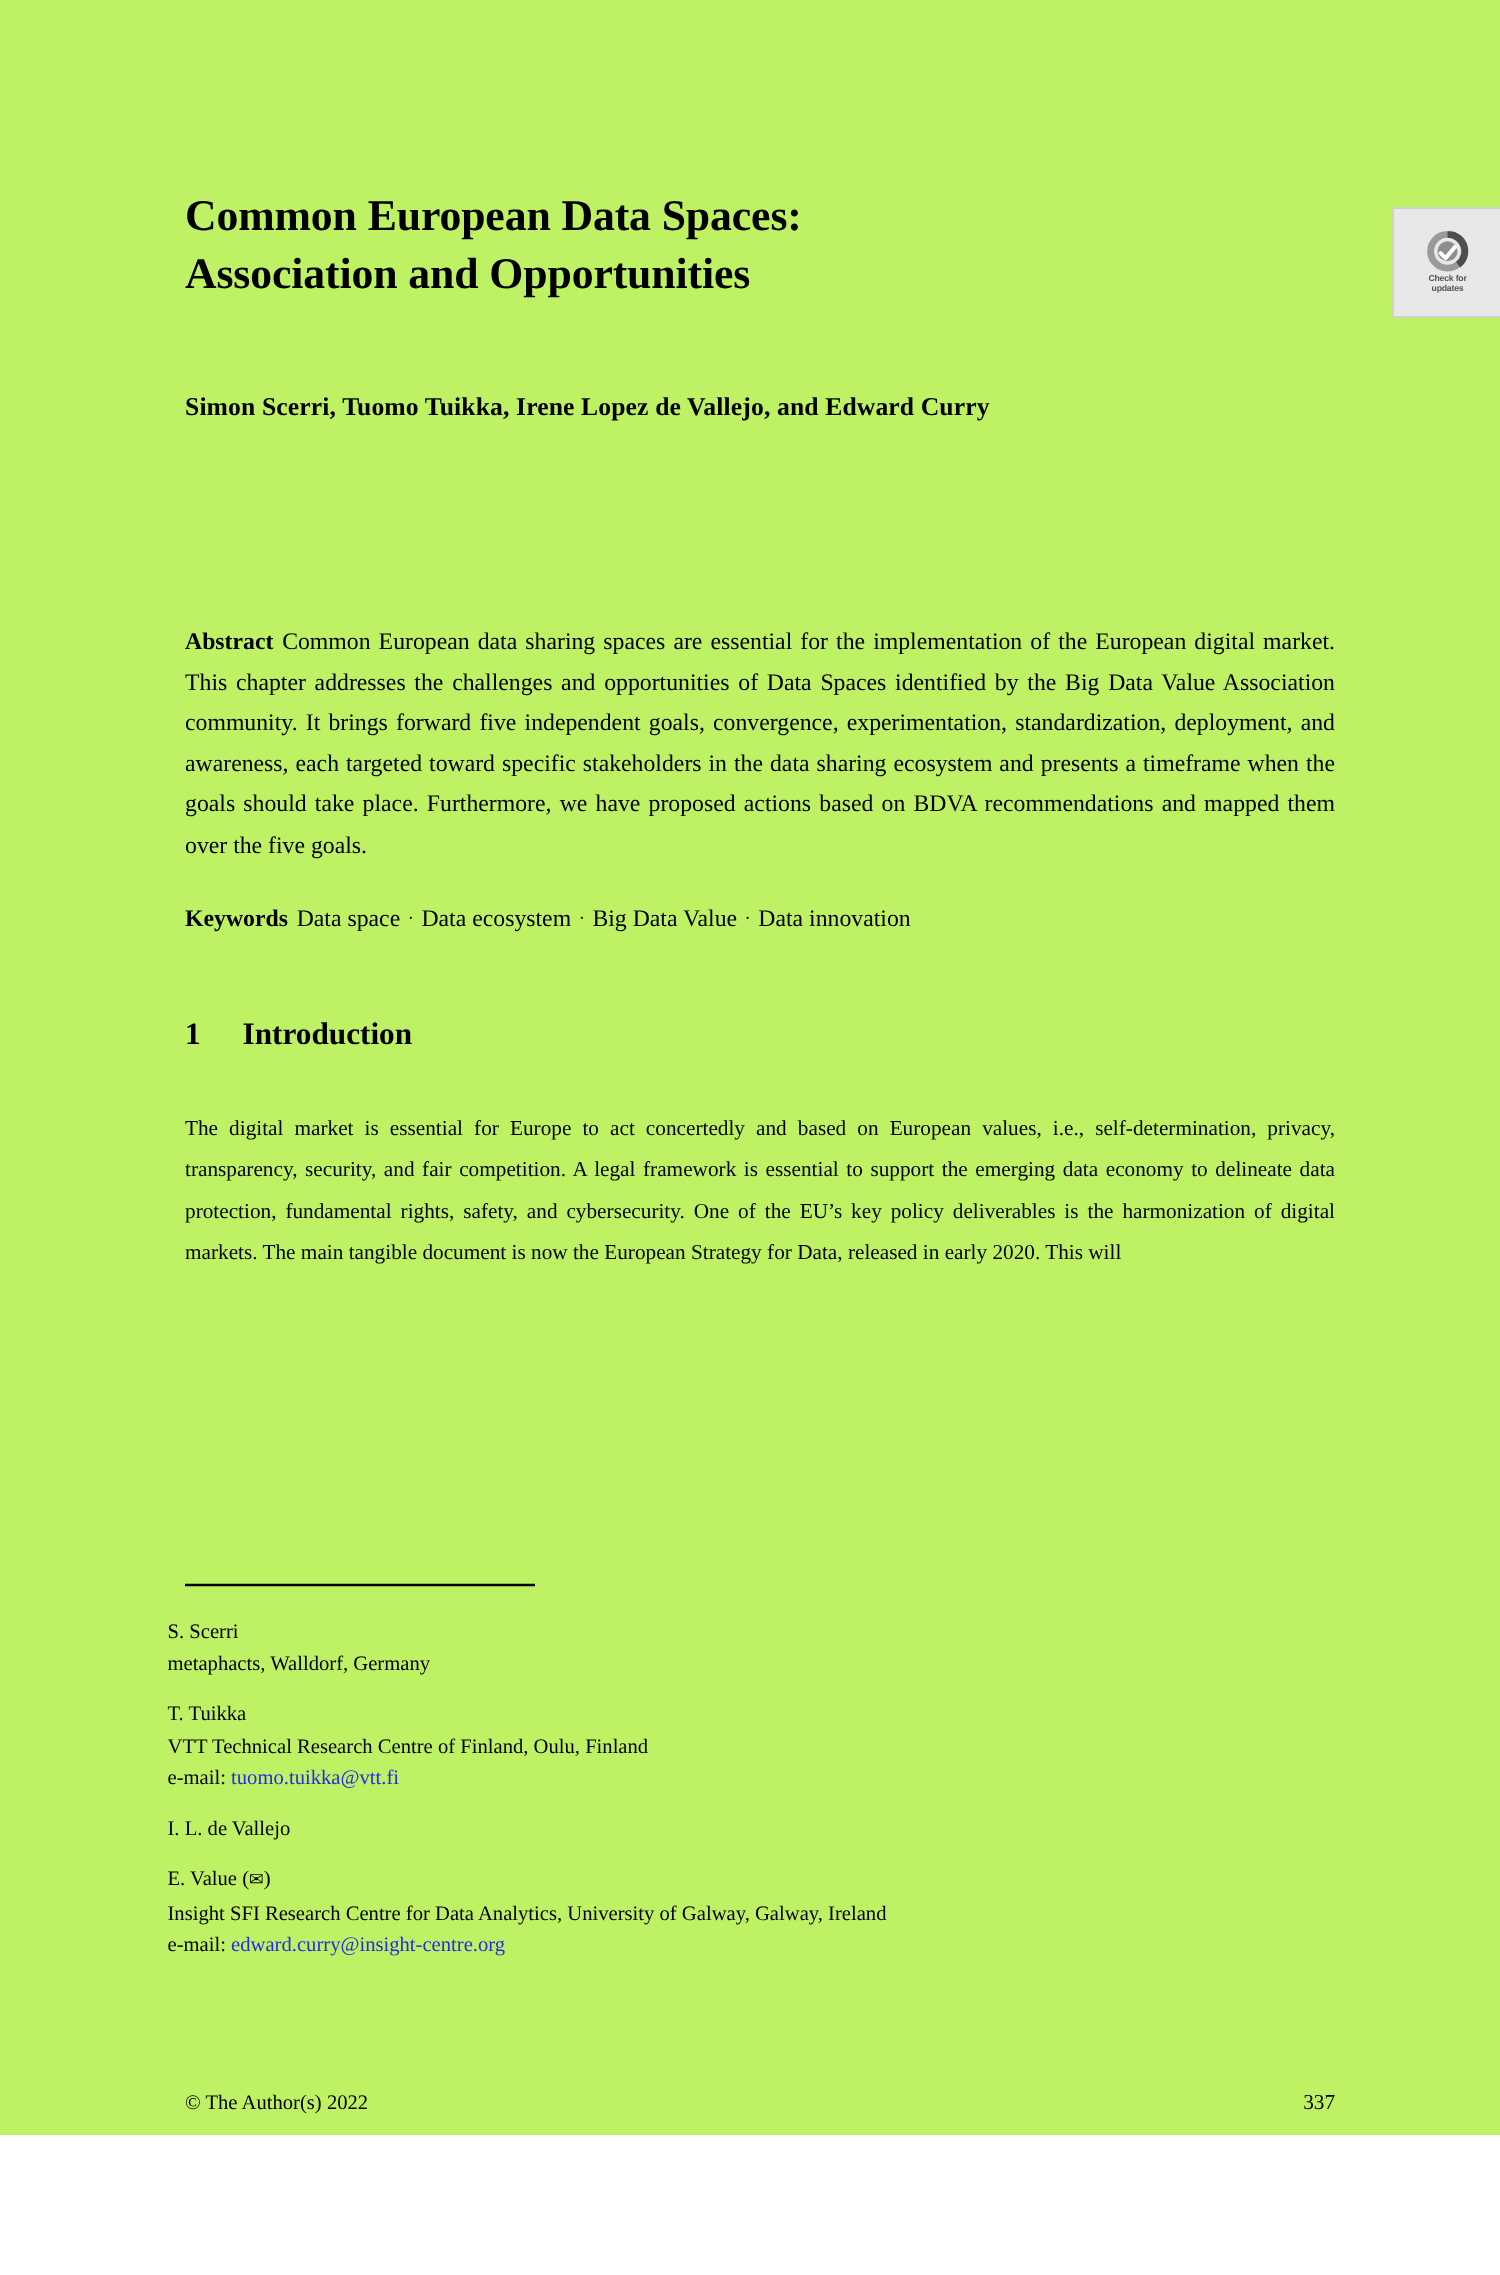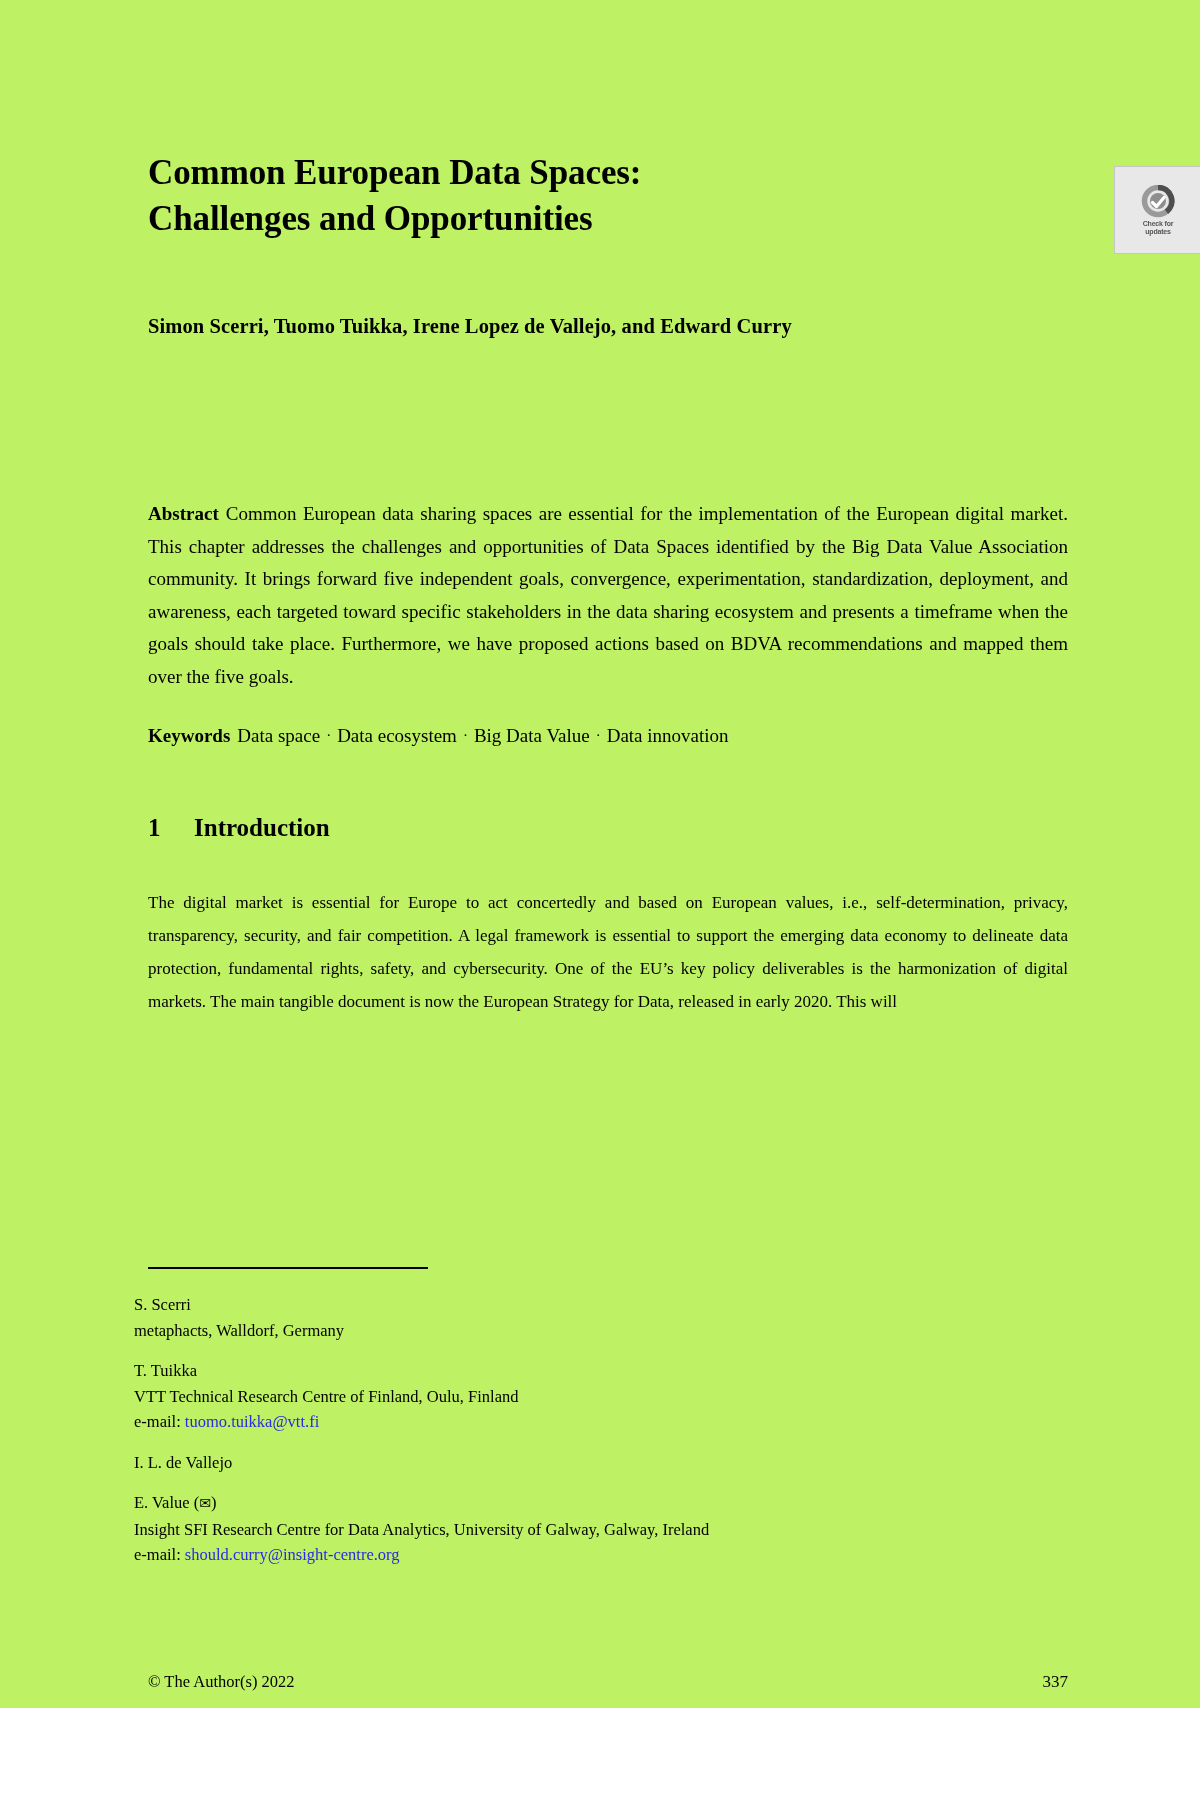--- a/index.html
+++ b/index.html
@@ -173,21 +173,21 @@
 </style>
 </head>
 <body>
 
 <div class="page">
   <div class="content">
 
     <div class="title-row">
       <h1 class="chapter-title">
         <span class="tline">Common European Data Spaces:</span>
-        <span class="tline">Challenges and Opportunities</span>
+        <span class="tline">Association and Opportunities</span>
       </h1>
     </div>
 
     <div class="authors">Simon Scerri, Tuomo Tuikka, Irene Lopez de Vallejo, and Edward Curry</div>
 
     <div class="abstract">
       <span class="lead">Abstract</span><span>Common European data sharing spaces are essential for the implementation of the European digital market. This chapter addresses the challenges and opportunities of Data Spaces identified by the Big Data Value Association community. It brings forward five independent goals, convergence, experimentation, standardization, deployment, and awareness, each targeted toward specific stakeholders in the data sharing ecosystem and presents a timeframe when the goals should take place. Furthermore, we have proposed actions based on BDVA recommendations and mapped them over the five goals.</span>
     </div>
 
     <div class="keywords">
@@ -231,21 +231,21 @@
       <span class="fn-line"><span>e-mail: </span><a class="link" href="#">tuomo.tuikka@vtt.fi</a></span>
     </div>
 
     <div class="fn-group">
       <span class="fn-line">I. L. de Vallejo</span>
     </div>
 
     <div class="fn-group">
       <span class="fn-line"><span>E. Value (</span><span class="envelope">✉</span><span>)</span></span>
       <span class="fn-line">Insight SFI Research Centre for Data Analytics, University of Galway, Galway, Ireland</span>
-      <span class="fn-line"><span>e-mail: </span><a class="link" href="#">should.curry@insight-centre.org</a></span>
+      <span class="fn-line"><span>e-mail: </span><a class="link" href="#">edward.curry@insight-centre.org</a></span>
     </div>
 
   </div>
 
   <div class="footer">
     <div class="footer-row">
       <span>© The Author(s) 2022</span>
       <span class="page-num">337</span>
     </div>
   </div>

